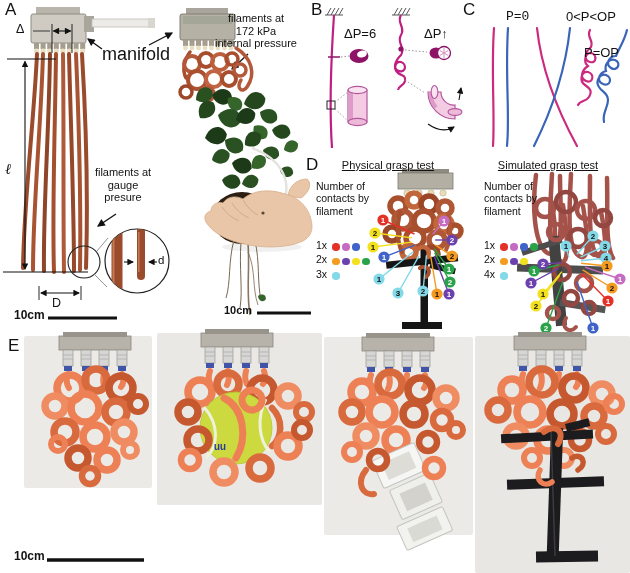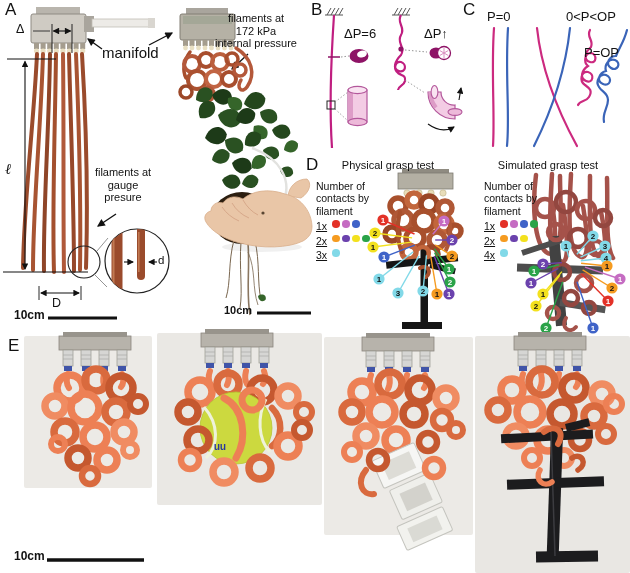--- a/index.html
+++ b/index.html
@@ -8,25 +8,25 @@
   .fig svg{position:absolute;left:0;top:0;}
   .lbl{position:absolute;color:#121212;line-height:1.15;}
   .panel-letter{font-size:17px;}
   .cap{font-size:11px;text-align:center;white-space:pre-line;}
   .dim{font-size:12.5px;}
   .dimsm{font-size:11.5px;}
   .scale{font-size:12px;font-weight:bold;}
   .scalesm{font-size:11px;font-weight:bold;}
   .bp{font-size:13px;}
   .cl{font-size:13px;}
-  .ttl{font-size:11px;text-align:center;}
+  .ttl{font-size:11px;text-align:center;text-decoration:underline;}
   .ell{font-family:"DejaVu Serif",serif;font-style:italic;font-size:15px;}
   .leg{position:absolute;font-size:10.5px;color:#121212;}
-  .leg .t{white-space:pre-line;margin-bottom:3px;line-height:1.18;}
-  .leg .row{display:flex;align-items:flex-start;height:14.5px;text-decoration:underline;}
+  .leg .t{white-space:pre-line;margin-bottom:19px;line-height:1.18;}
+  .leg .row{display:flex;align-items:flex-end;height:14.5px;}
   .leg .cnt{width:16px;}
   .leg .dot{width:7.5px;height:7.5px;border-radius:50%;display:inline-block;margin-right:2.5px;flex:0 0 auto;}
 </style>
 </head>
 <body>
 
 <div class="fig">
 
 <svg width="630" height="573" viewBox="0 0 630 573">
   <defs>
@@ -595,37 +595,37 @@
   </g>
 </svg>
 
 <div class="lbl panel-letter" style="left:5px;top:0px;">A</div>
 <div class="lbl panel-letter" style="left:311px;top:0px;">B</div>
 <div class="lbl panel-letter" style="left:463px;top:0px;">C</div>
 <div class="lbl panel-letter" style="left:306px;top:155px;">D</div>
 <div class="lbl panel-letter" style="left:8px;top:336px;">E</div>
 
 <div class="lbl dim" style="left:16px;top:22px;">Δ</div>
-<div class="lbl" style="left:102px;top:44px;font-size:15px;">manifold</div>
+<div class="lbl" style="left:102px;top:44px;font-size:18px;">manifold</div>
 <div class="lbl cap" style="left:206px;top:12px;width:100px;">filaments at
 172 kPa
 internal pressure</div>
 <div class="lbl cap" style="left:82px;top:166px;width:82px;">filaments at
 gauge
 presure</div>
 <div class="lbl ell" style="left:5px;top:161px;">ℓ</div>
 <div class="lbl dim" style="left:52px;top:296px;">D</div>
 <div class="lbl dimsm" style="left:158px;top:254px;">d</div>
 <div class="lbl scale" style="left:14px;top:309px;">10cm</div>
 <div class="lbl scalesm" style="left:224px;top:304px;">10cm</div>
 
 <div class="lbl bp" style="left:344px;top:27px;">ΔP=6</div>
 <div class="lbl bp" style="left:424px;top:27px;">ΔP↑</div>
 
-<div class="lbl cl" style="left:487px;top:10px;">P=0</div>
+<div class="lbl cl" style="left:506px;top:10px;font-family:Liberation Mono, monospace;">P=0</div>
 <div class="lbl cl" style="left:526px;top:10px;margin-left:40px;">0&lt;P&lt;OP</div>
 <div class="lbl cl" style="left:584px;top:10px;margin-top:36px;">P=OP</div>
 
 <div class="lbl ttl" style="left:332px;top:159px;width:112px;">Physical grasp test</div>
 <div class="lbl ttl" style="left:492px;top:159px;width:112px;">Simulated grasp test</div>
 
 <div class="leg" style="left:316px;top:180px;">
   <div class="t">Number of
 contacts by
 filament</div>

